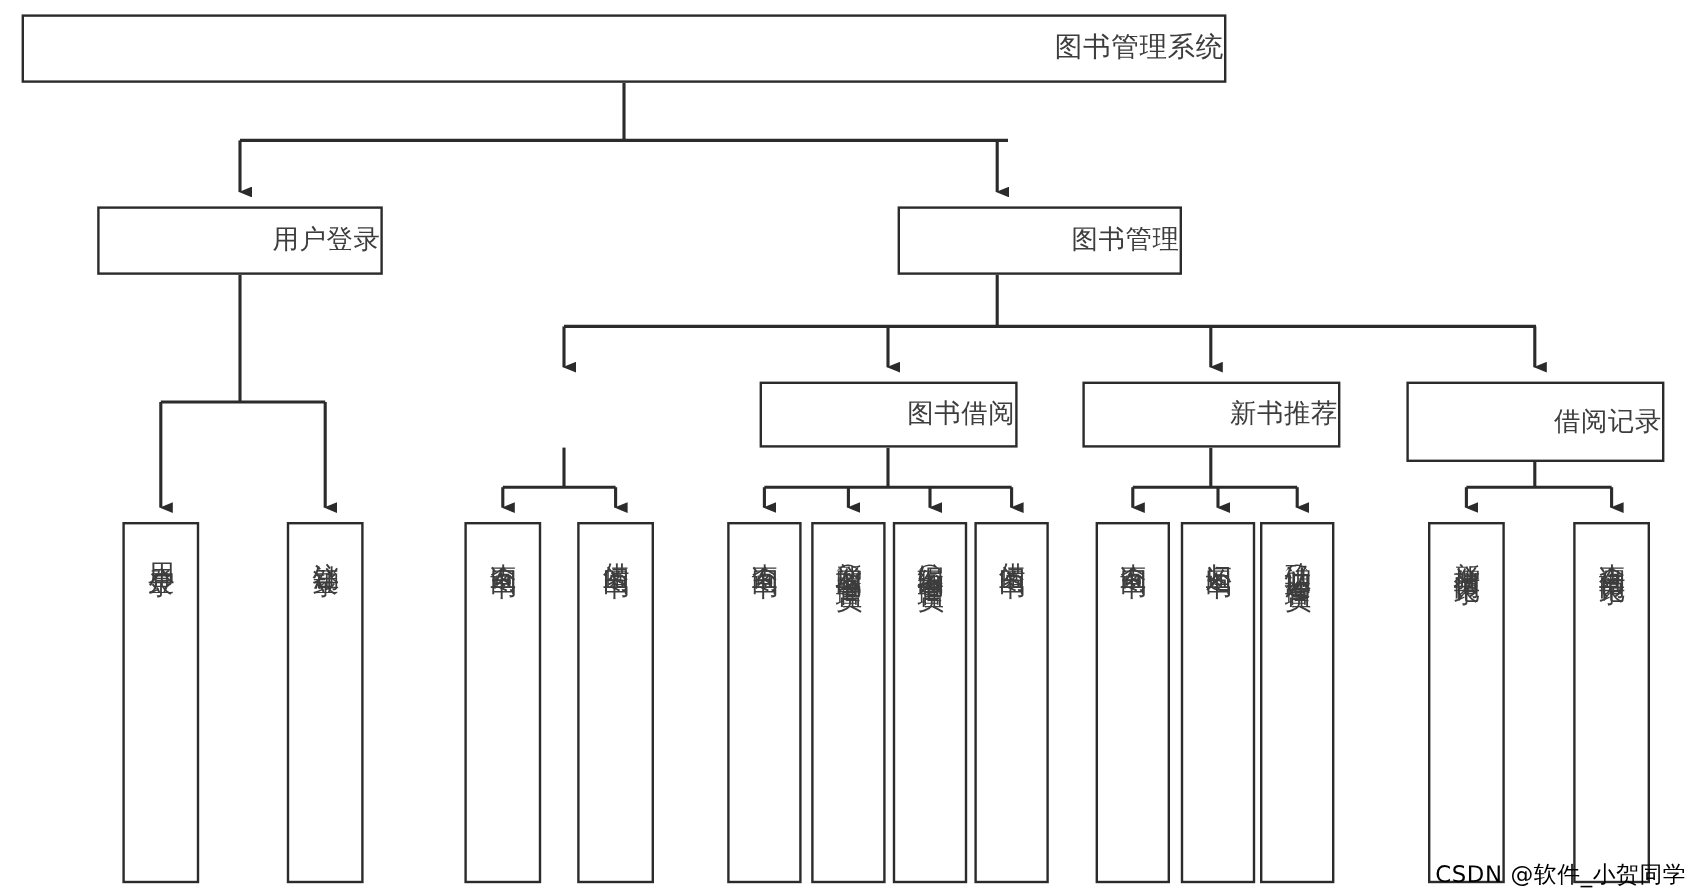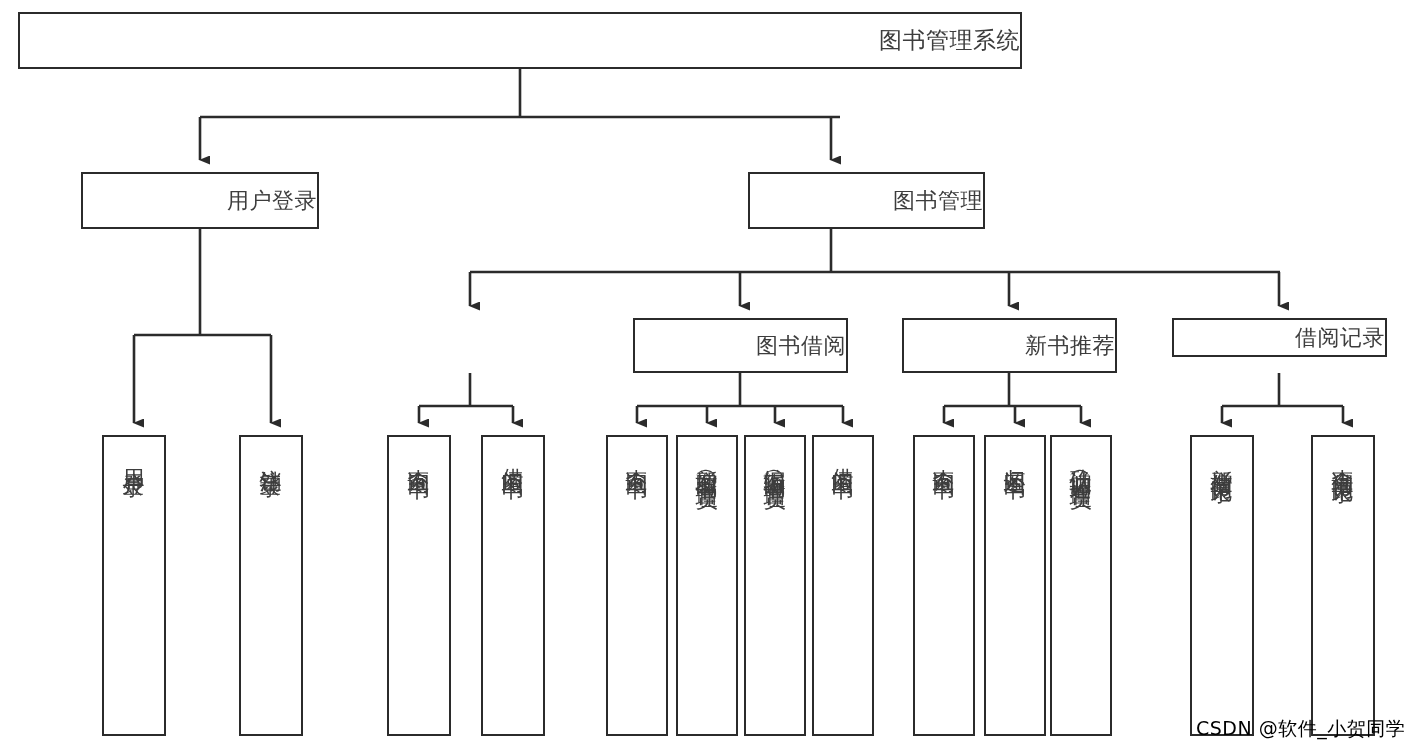--- a/index.html
+++ b/index.html
@@ -154,21 +154,21 @@
   <div class="node horizontal" style="left:748px; top:172px; width:237px; height:57px;">
     <span class="node-label">图书管理</span>
   </div>
 
   <div class="node horizontal" style="left:633px; top:318px; width:215px; height:55px;padding-left:24px;">
     <span class="node-label">图书借阅</span>
   </div>
   <div class="node horizontal" style="left:902px; top:318px; width:215px; height:55px;">
     <span class="node-label">新书推荐</span>
   </div>
-  <div class="node horizontal" style="left:1172px; top:318px; width:215px; height:39px;">
+  <div class="node horizontal" style="left:1172px; top:318px; width:215px; height:67px;">
     <span class="node-label">借阅记录</span>
   </div>
 
   <div class="node vertical" style="left:102px; top:435px; width:64px; height:301px;">
     <span class="node-label">用户登录</span>
   </div>
   <div class="node vertical" style="left:239px; top:435px; width:64px; height:301px;">
     <span class="node-label">注销登录</span>
   </div>
 

